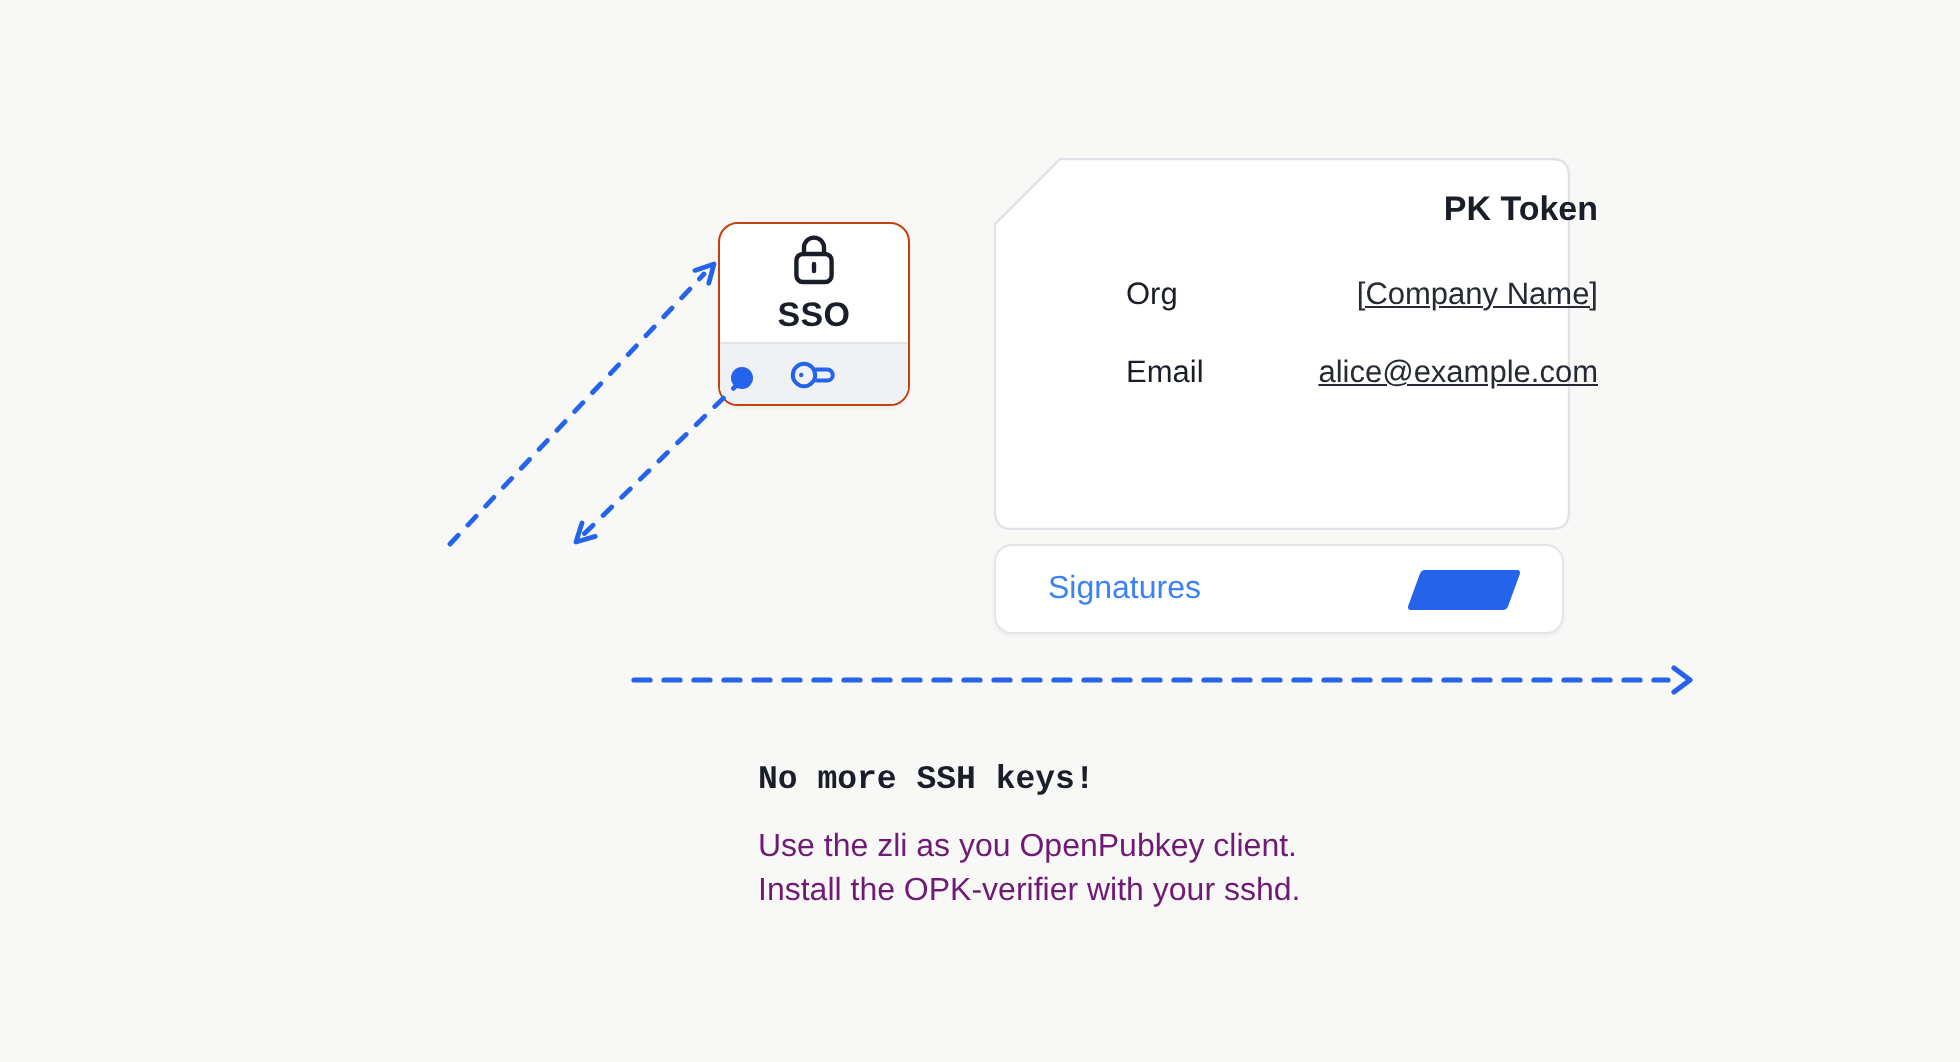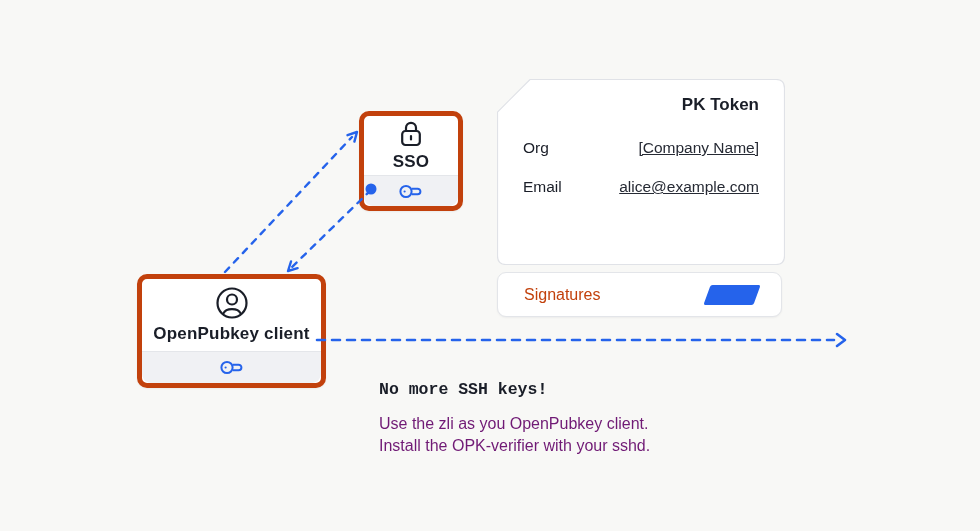--- a/index.html
+++ b/index.html
@@ -4,52 +4,52 @@
 <style>
   html,body{margin:0;padding:0;background:#f8f8f6;}
   .canvas{
     position:relative;width:980px;height:531px;background:#f8f8f6;overflow:hidden;
     font-family:"Liberation Sans",sans-serif;color:#1a1e28;
   }
   .overlay{position:absolute;left:0;top:0;width:980px;height:531px;z-index:10;pointer-events:none;}
 
   
   .node{
-    position:absolute;background:#ffffff;border:5px solid #c2410c;border-radius:10px;
+    position:absolute;background:#ffffff;border:1px solid #c2410c;border-radius:10px;
     box-shadow:0 1px 2px rgba(20,25,40,0.05);display:flex;flex-direction:column;z-index:5;
   }
   .node-main{flex:1;display:flex;flex-direction:column;align-items:center;justify-content:center;gap:4px;}
   .node-label{font-weight:700;font-size:17px;letter-spacing:.2px;color:#1a1e28;}
   .node-strip{
     background:#f0f1f4;border-top:1px solid #e4e6ea;border-radius:0 0 9px 9px;
     display:flex;align-items:center;justify-content:center;
   }
   .sso{left:359px;top:111px;width:94px;height:90px;}
   .sso .node-strip{height:30px;}
   .client{left:137px;top:274px;width:179px;height:104px;}
   .client .node-strip{height:31px;}
 
   
-  .pk-card{position:absolute;left:497px;top:79px;width:288px;height:186px;z-index:5;}
+  .pk-card{position:absolute;left:497px;top:79px;width:288px;height:186px;z-index:5;padding-left:40px;}
   .pk-card .card-bg{position:absolute;left:0;top:0;}
   .card-content{position:relative;padding:16px 26px 0 26px;box-sizing:border-box;height:100%;}
   .card-title{text-align:right;font-weight:700;font-size:17px;margin-bottom:21px;}
   .card-row{display:flex;align-items:center;margin-bottom:15px;height:24px;}
   .row-label{font-weight:400;font-size:15.5px;}
   .row-value{margin-left:auto;font-size:15.5px;color:#262a34;text-decoration:underline;}
   .row-value.pill{background:#cddcf8;border-radius:6px;padding:3px 11px;color:#1a1e28;}
 
   
   .sig-box{
     position:absolute;left:497px;top:272px;width:285px;height:45px;box-sizing:border-box;
     background:#ffffff;border:1px solid #e3e5e9;border-radius:9px;
     box-shadow:0 1px 2px rgba(20,25,40,0.05);
     display:flex;align-items:center;padding:0 24px 0 26px;z-index:5;
   }
-  .sig-label{font-size:16px;font-weight:500;color:#c2410c;}
+  .sig-label{font-size:16px;font-weight:500;color:#3b82f6;}
   .parallelogram{
     margin-left:auto;width:50px;height:20px;background:#2563eb;border-radius:2px;
     transform:skewX(-20deg);
   }
 
   
   .caption{position:absolute;left:379px;top:380px;z-index:5;}
   .caption-heading{font-weight:700;font-size:16.5px;margin-bottom:14px;color:#1a1e28;font-family:Liberation Mono, monospace;}
   .caption-line{font-size:16px;line-height:22px;color:#701a75;}
 </style>
@@ -84,37 +84,20 @@
     </div>
     <div class="node-strip">
       <svg width="26" height="17" viewBox="0 0 26 17">
         <circle cx="8" cy="8.5" r="5.6" fill="none" stroke="#2563eb" stroke-width="2"></circle>
         <circle cx="6.6" cy="8.5" r="1.1" fill="#2563eb"></circle>
         <path d="M13.6 5.7 h6 a2.8 2.8 0 0 1 0 5.6 h-6" fill="none" stroke="#2563eb" stroke-width="2"></path>
       </svg>
     </div>
   </div>
 
-  <div class="node client">
-    <div class="node-main">
-      <svg width="34" height="34" viewBox="0 0 34 34">
-        <circle cx="17" cy="17" r="14.5" fill="none" stroke="#1a1e28" stroke-width="2.2"></circle>
-        <circle cx="17" cy="13.5" r="5" fill="none" stroke="#1a1e28" stroke-width="2.2"></circle>
-        <path d="M8.6 27.2 C 10.8 21.8, 23.2 21.8, 25.4 27.2" fill="none" stroke="#1a1e28" stroke-width="2.2" stroke-linecap="round"></path>
-      </svg>
-      <div class="node-label">OpenPubkey client</div>
-    </div>
-    <div class="node-strip">
-      <svg width="26" height="17" viewBox="0 0 26 17">
-        <circle cx="8" cy="8.5" r="5.6" fill="none" stroke="#2563eb" stroke-width="2"></circle>
-        <circle cx="6.6" cy="8.5" r="1.1" fill="#2563eb"></circle>
-        <path d="M13.6 5.7 h6 a2.8 2.8 0 0 1 0 5.6 h-6" fill="none" stroke="#2563eb" stroke-width="2"></path>
-      </svg>
-    </div>
-  </div>
 
   <div class="pk-card">
     <svg class="card-bg" width="288" height="186" viewBox="0 0 288 186">
       <path d="M33 0.5 H 279 Q 287.5 0.5 287.5 9 V 177 Q 287.5 185.5 279 185.5 H 9 Q 0.5 185.5 0.5 177 V 33 Z" fill="#ffffff" stroke="#e0e2e7" stroke-width="1.2"></path>
     </svg>
     <div class="card-content">
       <div class="card-title">PK Token</div>
       <div class="card-row">
         <span class="row-label">Org</span>
         <span class="row-value">[Company Name]</span>

